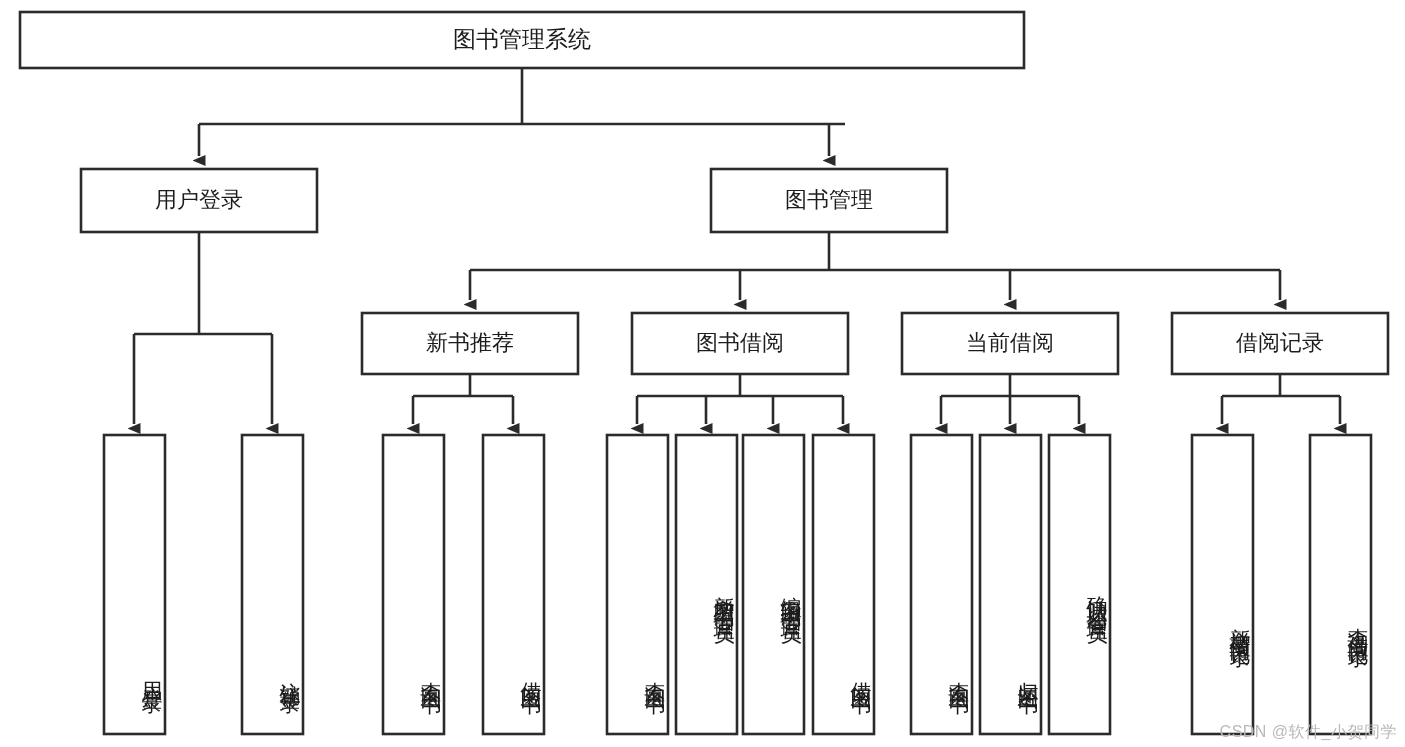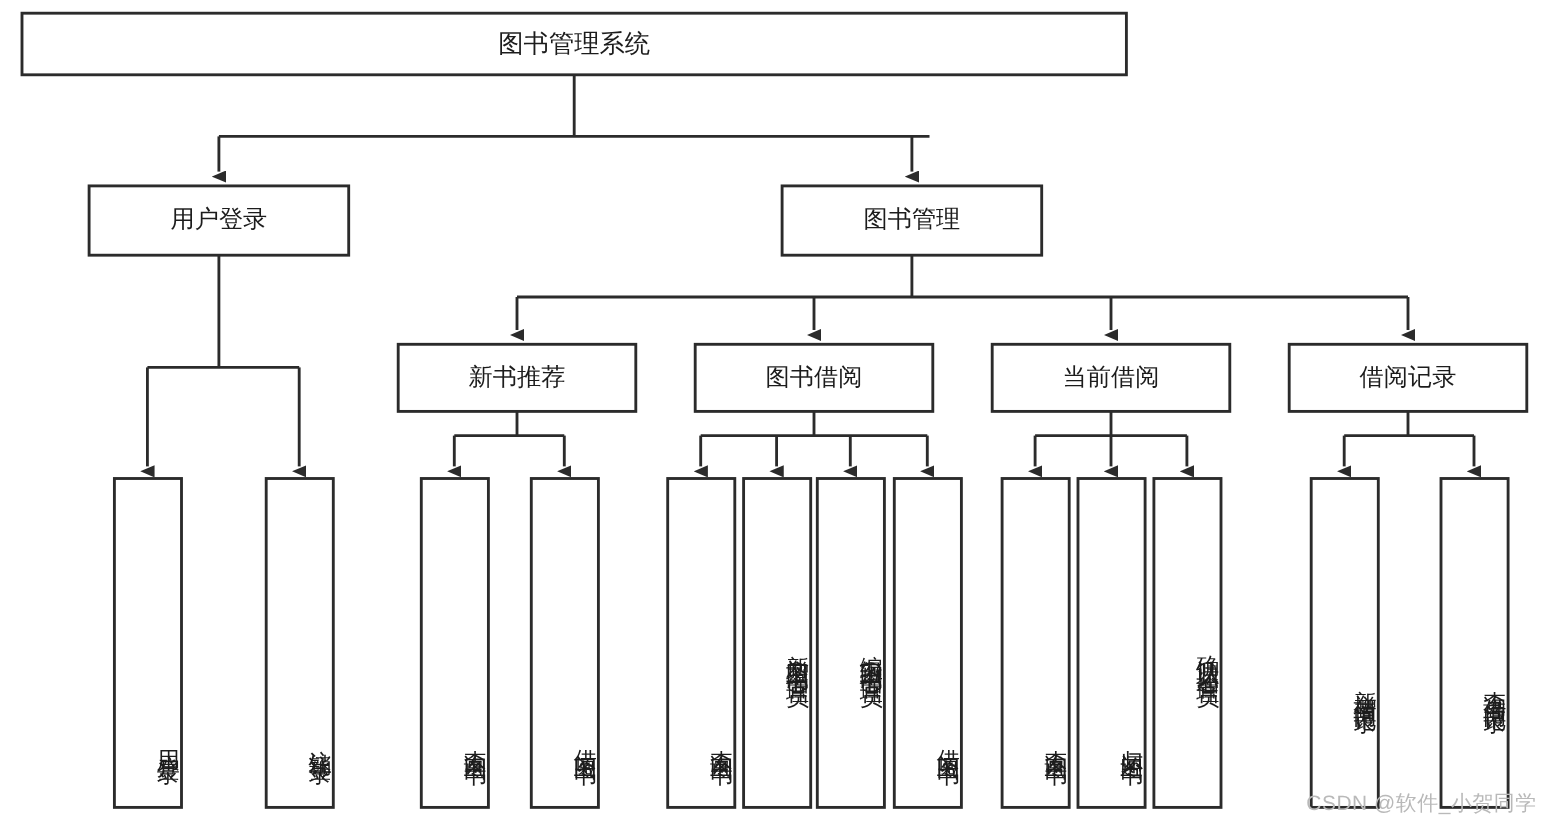--- a/index.html
+++ b/index.html
@@ -67,21 +67,21 @@
     align-items: flex-start;
     justify-content: center;
     white-space: nowrap;
     pointer-events: none;
   }
   .watermark {
     position: absolute;
     right: 8px;
     bottom: 4px;
     font-family: "Liberation Sans", "DejaVu Sans", sans-serif;
-    font-size: 19px;
+    font-size: 16px;
     color: #b9b9b9;
     letter-spacing: 0.5px;
     white-space: nowrap;
   }
 </style>
 </head>
 <body>
 
 <div id="diagram-root">
 

